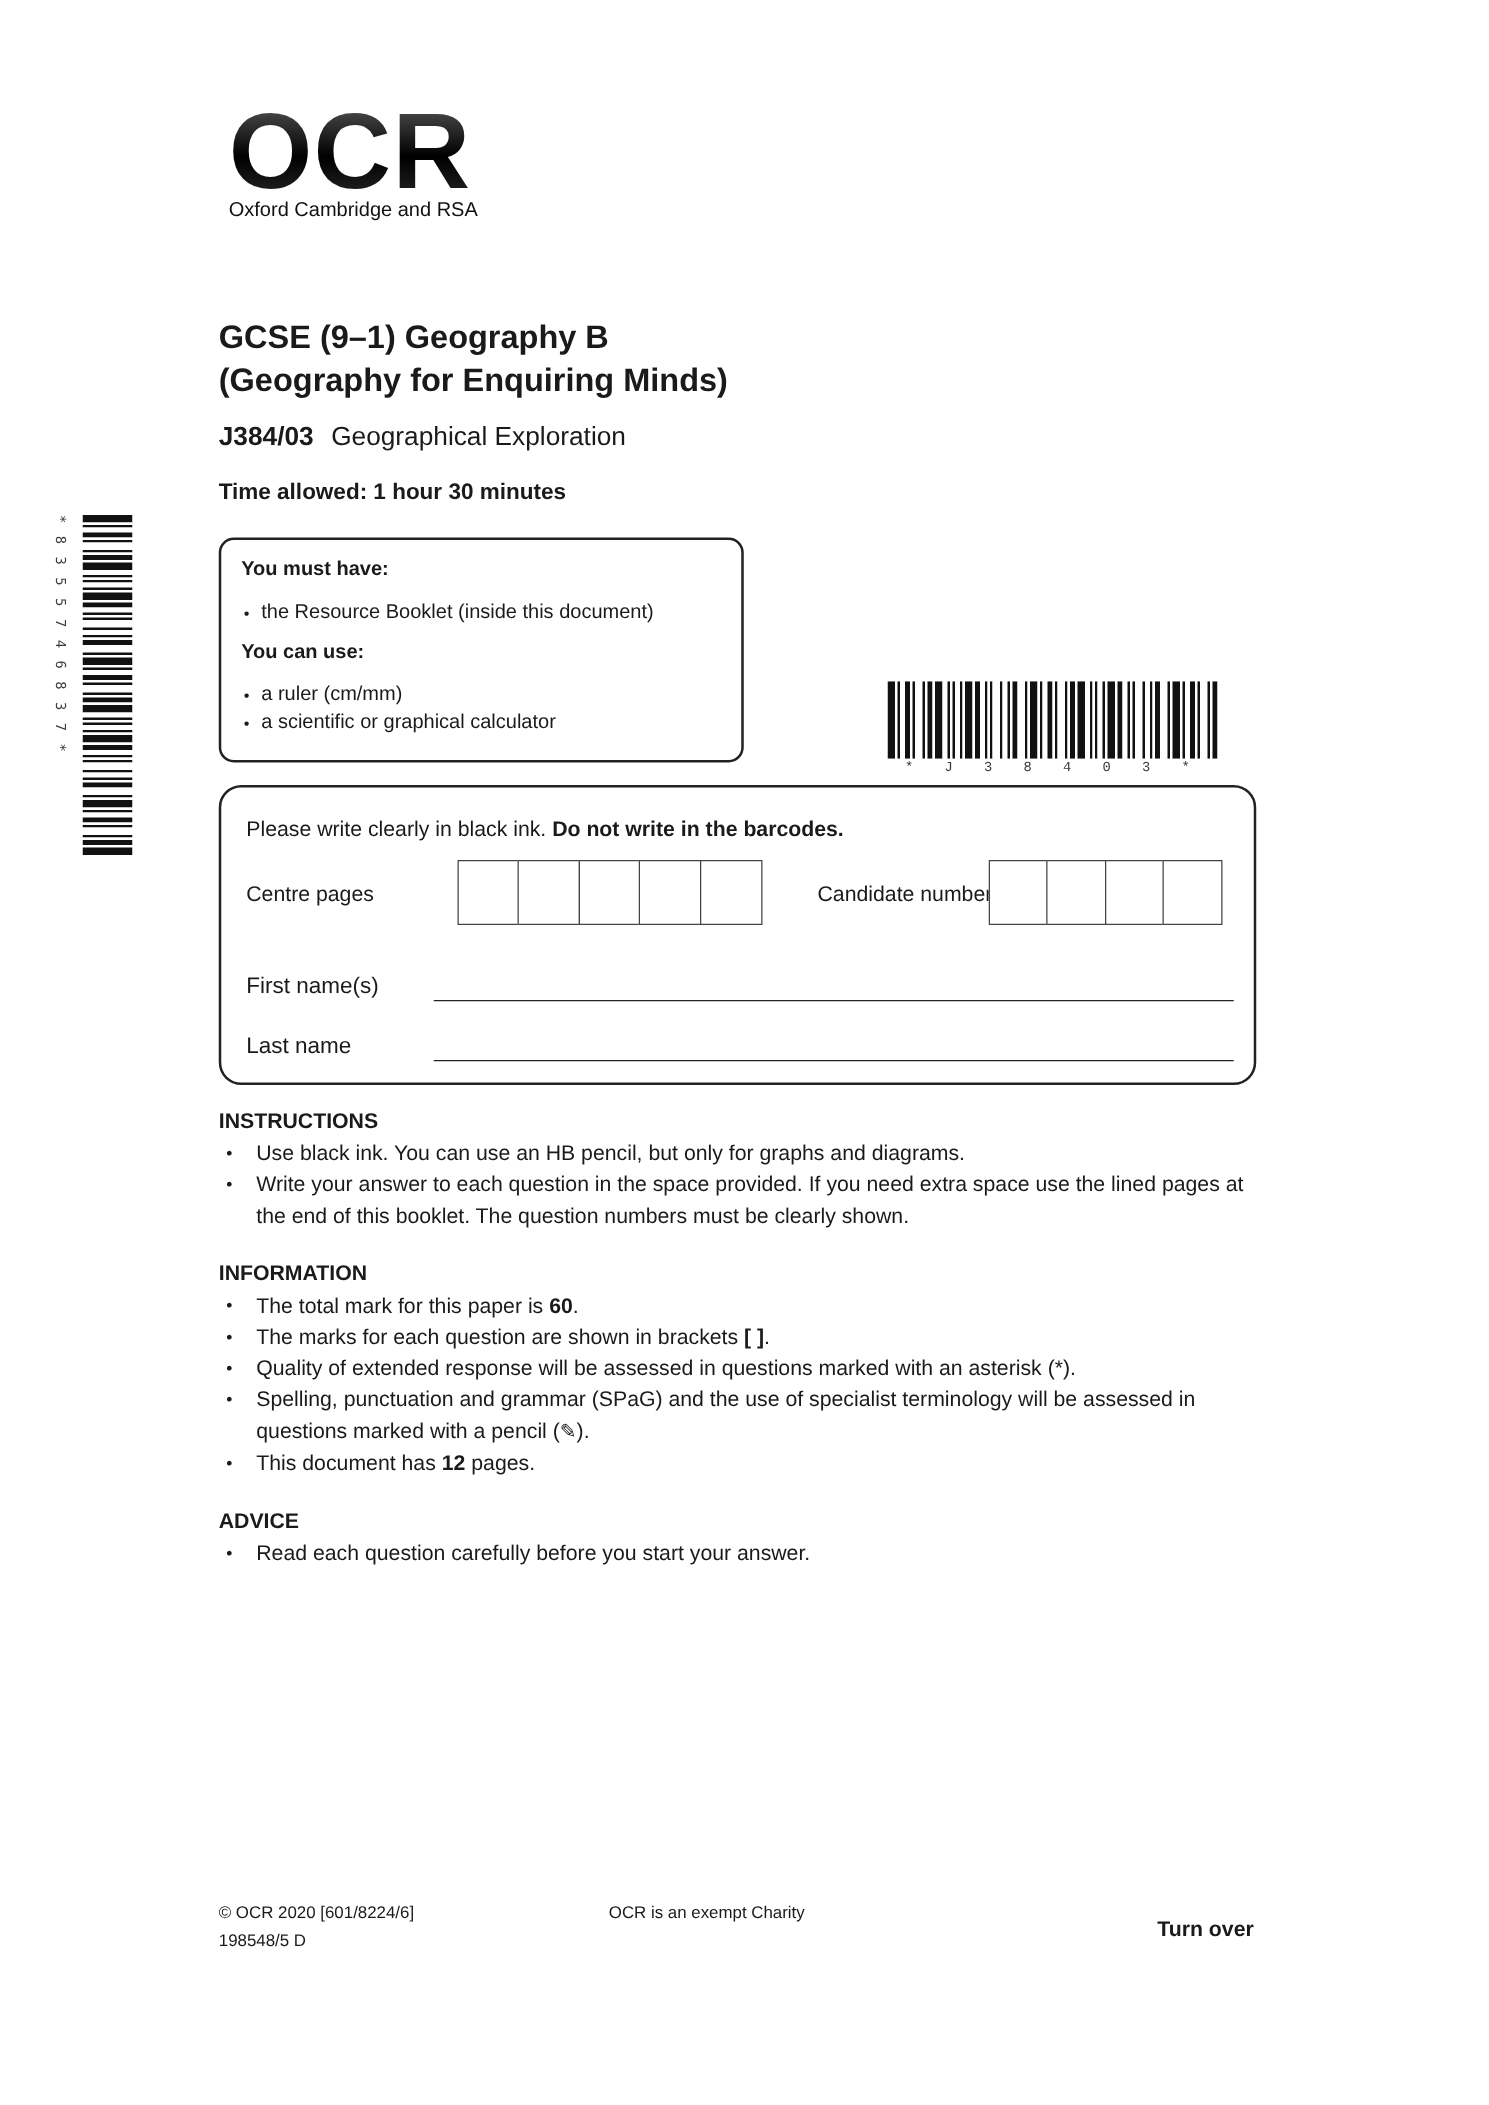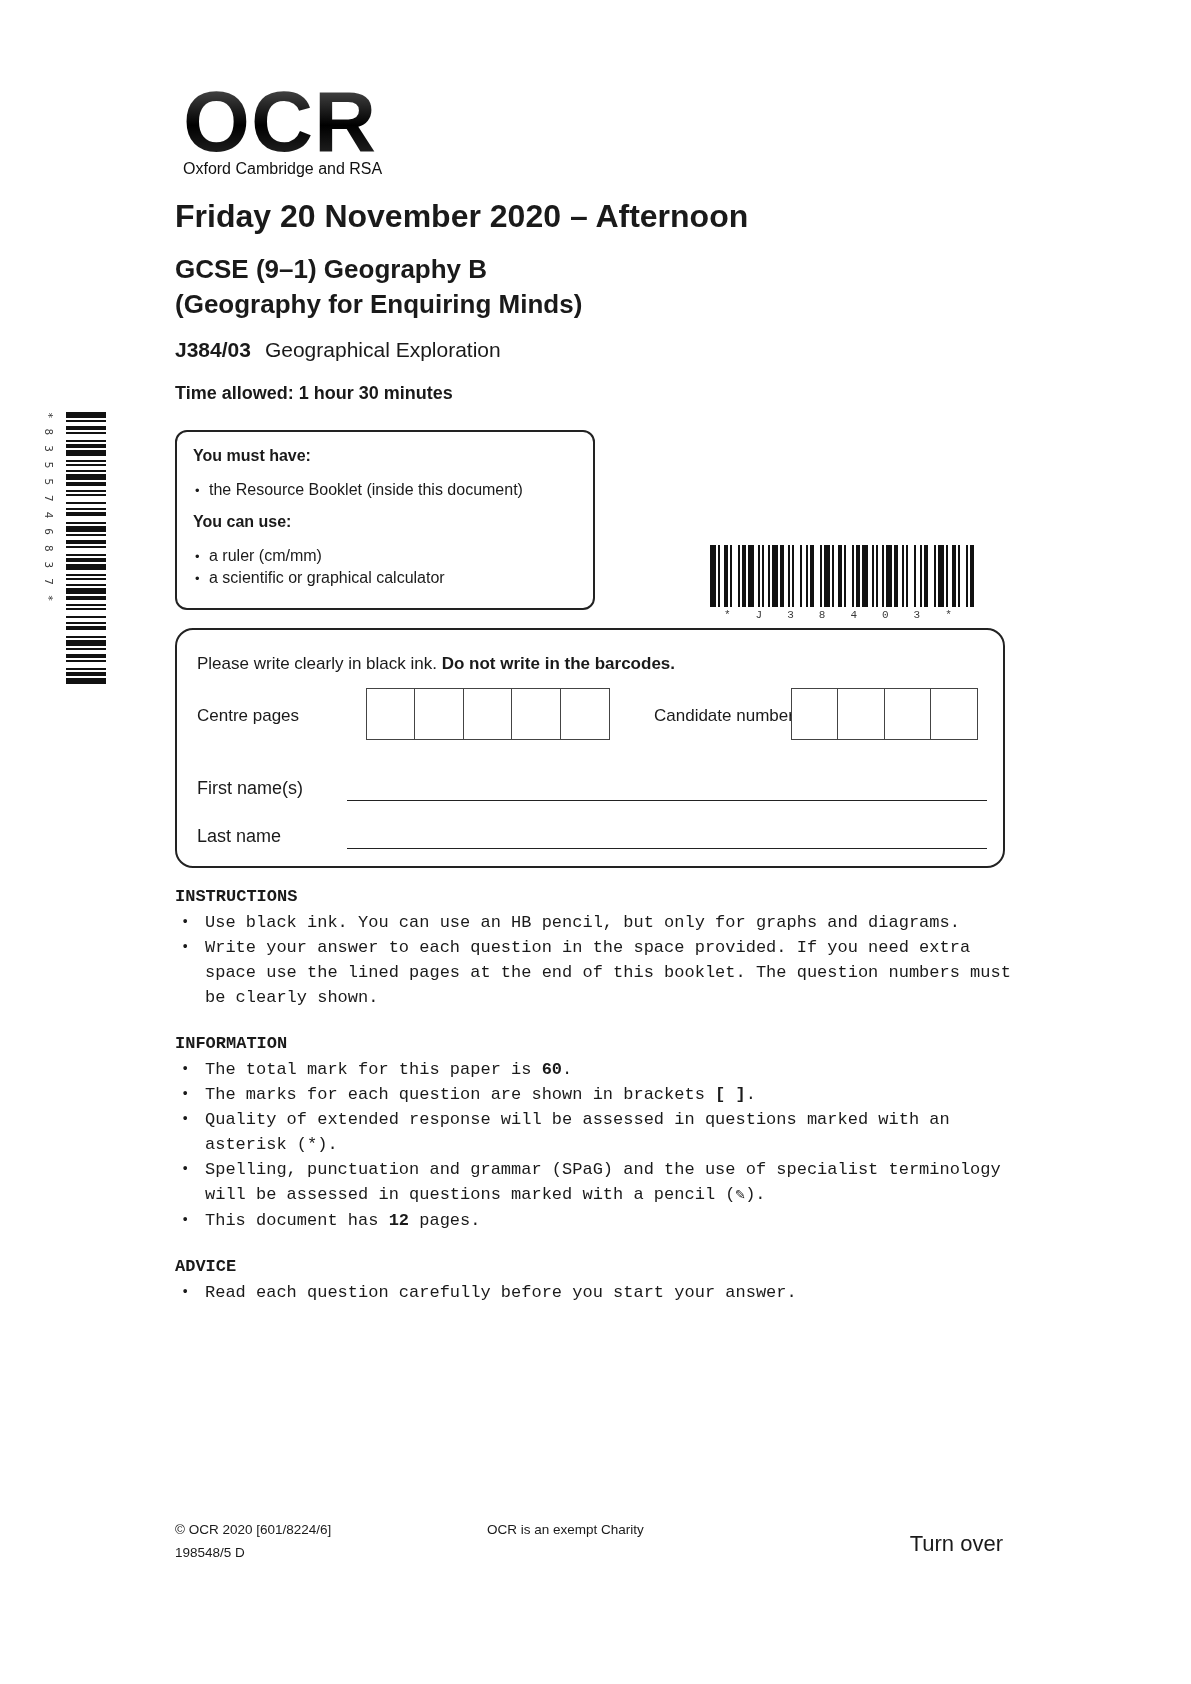--- a/index.html
+++ b/index.html
@@ -72,33 +72,33 @@
   .cell { width:50px; height:52px; border:1.5px solid #444; margin-left:-1.5px; background:#fff; }
   .cells-candidate .cell { width:48px; }
   .name-label { position:absolute; left:20px; font-size:18px; }
   .lbl-first { top:148px; }
   .lbl-last  { top:196px; }
   .name-line { position:absolute; left:170px; width:640px; border-bottom:1.5px solid #222; height:0; }
   .line-first { top:170px; }
   .line-last  { top:218px; }
 
   
-  .body-text { position:absolute; left:175px; top:884px; width:836px; font-size:17px; line-height:25px;font-family:Liberation Mono, monospace; }
+  .body-text { position:absolute; left:175px; top:884px; width:836px; font-size:17px; line-height:25px; }
   .body-text h3 { font-size:17px; font-weight:700; margin:0 0 1px 0; }
   .body-text ul { list-style:none; margin-bottom:21px; }
   .body-text li { position:relative; padding-left:30px; }
   .body-text li::before { content:"•"; position:absolute; left:6px; font-size:14px; }
   .body-text .bold { font-weight:700; }
   .pencil { font-size:16px; }
 
   
   .footer { position:absolute; left:175px; top:1518px; width:830px; font-size:13.5px; line-height:23px; }
   .footer .left { position:absolute; left:0; top:0; }
   .footer .charity { position:absolute; left:312px; top:0; }
-  .footer .turnover { position:absolute; right:2px; top:14px; font-size:22px; font-weight:400; }
+  .footer .turnover { position:absolute; right:2px; top:14px; font-size:17px; font-weight:700; }
 </style>
 </head>
 <body>
 
 <div class="page">
 
   <div class="serial-barcode">
     <span class="vr-text">*8355746837*</span>
     <div class="bars">
         <div style="height: 6px; width: 100%; flex: 0 0 auto; background: rgb(17, 17, 17);"></div>
@@ -187,21 +187,20 @@
         <div style="height: 2px; width: 100%; flex: 0 0 auto; background: rgb(255, 255, 255);"></div>
         <div style="height: 6px; width: 100%; flex: 0 0 auto; background: rgb(17, 17, 17);"></div>
       </div>
   </div>
 
   <div class="logo">
     <div class="logo-text">OCR</div>
     <div class="logo-tagline">Oxford Cambridge and RSA</div>
   </div>
 
-  <div class="h-title">Friday 20 November 2020 – Afternoon</div>
   <div class="h-qual">
     <div>GCSE (9–1) Geography B</div>
     <div>(Geography for Enquiring Minds)</div>
   </div>
   <div class="h-paper">
     <span class="code">J384/03</span><span>Geographical Exploration</span>
   </div>
   <div class="h-time">Time allowed: 1 hour 30 minutes</div>
 
   <div class="req-box">

